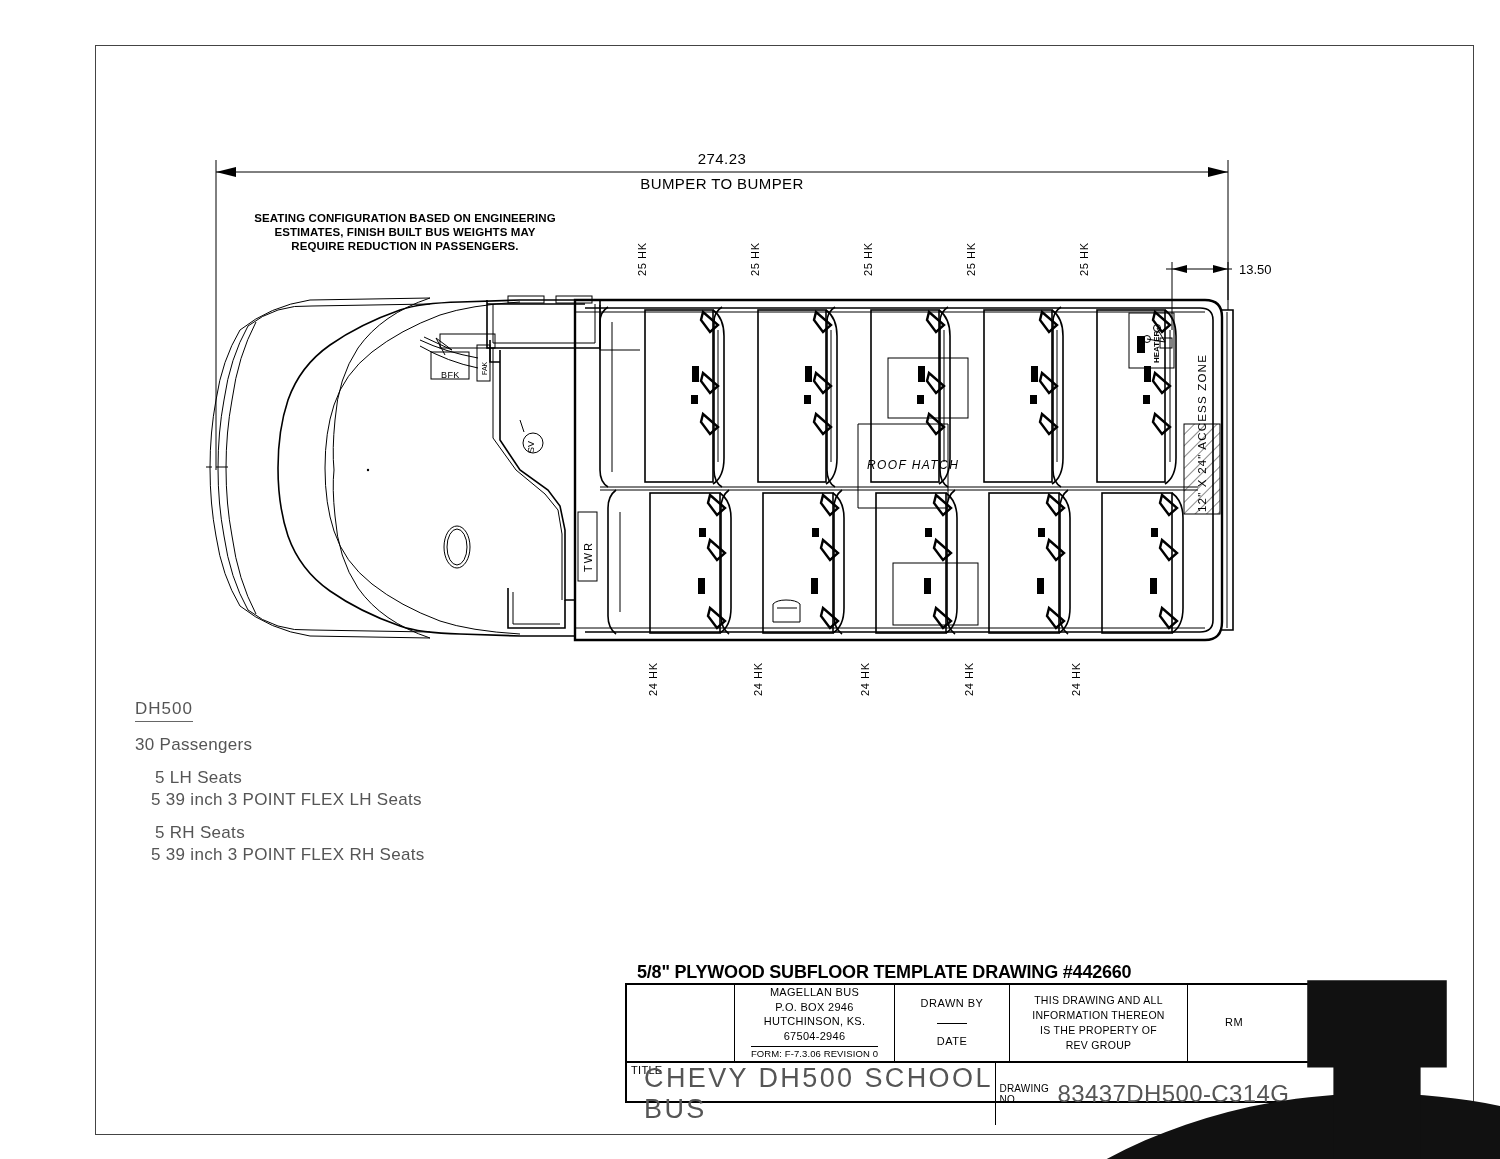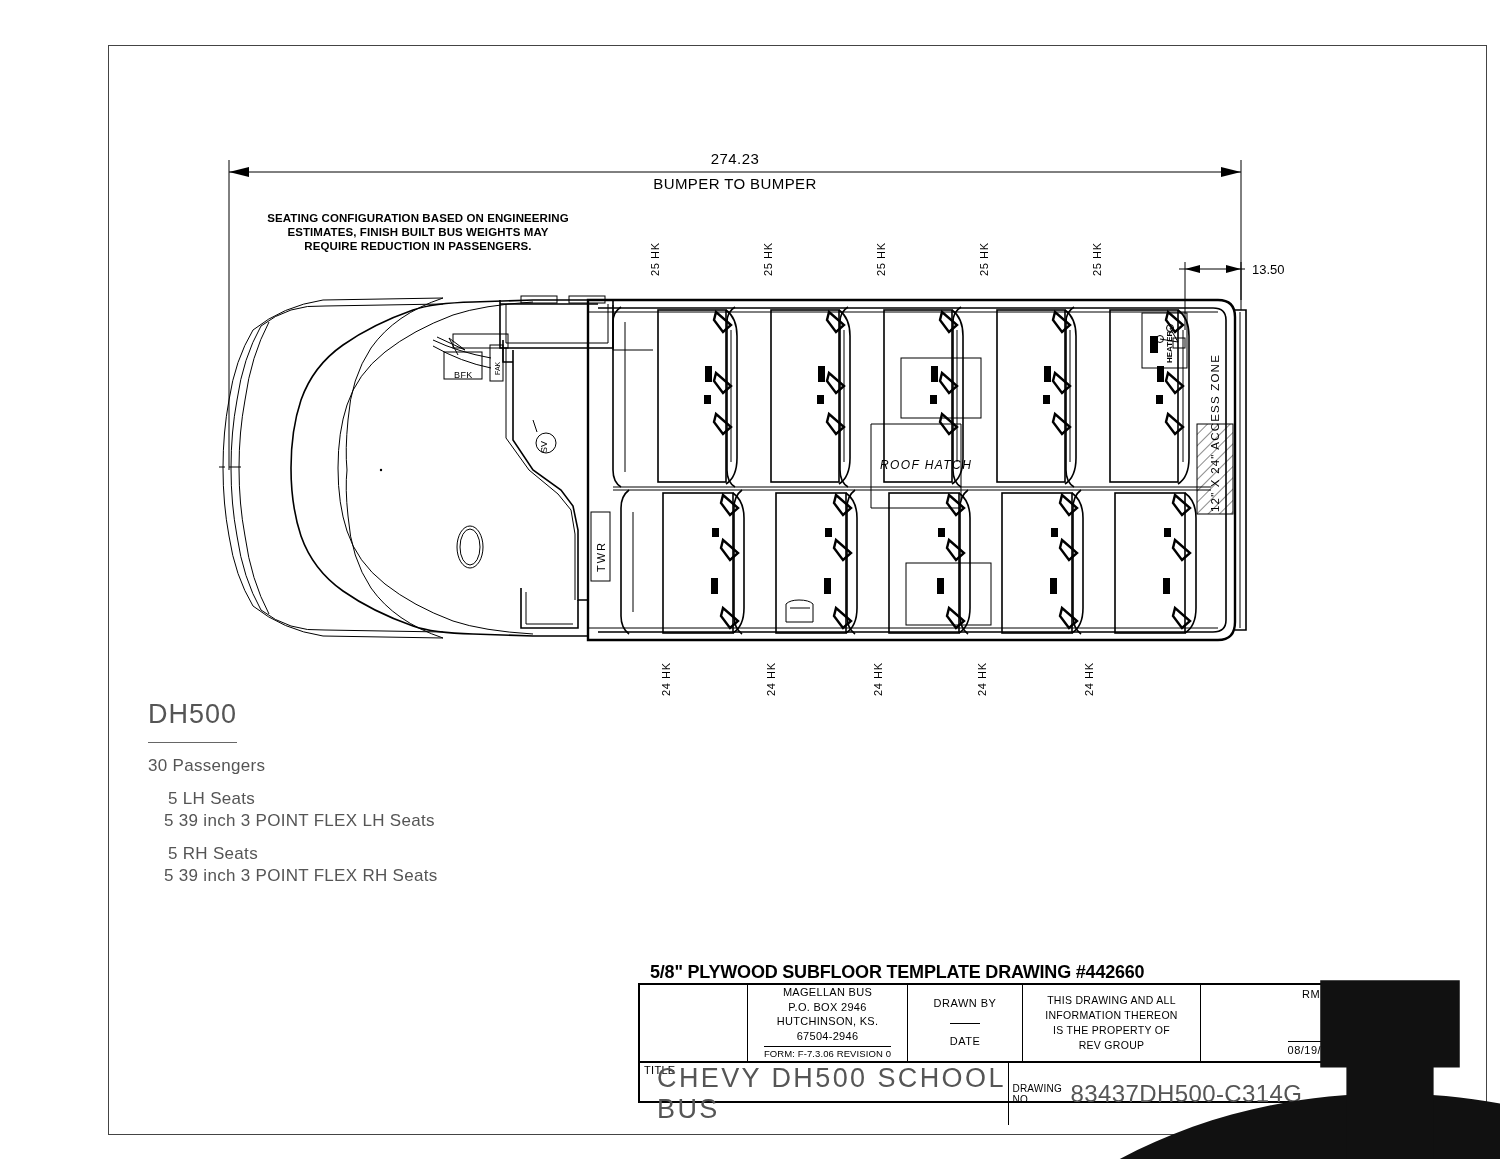--- a/index.html
+++ b/index.html
@@ -1,19 +1,19 @@
 <!DOCTYPE html>
 <html><head>
 <meta charset="utf-8">
 <style>
   html,body{margin:0;padding:0;background:#ffffff;}
   body{width:1500px;height:1159px;position:relative;overflow:hidden;
        font-family:"Liberation Sans", sans-serif;color:#000;}
 
-  #sheet{position:absolute;left:13px;top:0;width:1244px;height:1159px;}
+  #sheet{position:absolute;left:0;top:0;width:1244px;height:1159px;}
   #border{position:absolute;left:95px;top:45px;width:1379px;height:1090px;
           border:1.5px solid #444;box-sizing:border-box;}
 
   svg{position:absolute;left:0;top:0;width:1500px;height:1159px;overflow:visible;}
 
   .ln{stroke:#000;fill:none;}
   .thin{stroke-width:1;}
   .med{stroke-width:1.6;}
   .thick{stroke-width:2.4;}
   .fillblk{fill:#000;stroke:none;}
@@ -23,23 +23,23 @@
   .txt{font-family:"Liberation Sans", sans-serif;fill:#000;}
   .dimtxt{font-size:15px;letter-spacing:.4px;}
   .notetxt{font-size:11.5px;font-weight:bold;letter-spacing:.1px;}
   .hk{font-size:11px;letter-spacing:.6px;}
   .small{font-size:9px;letter-spacing:.4px;}
   .tiny{font-size:7px;}
   .italic{font-style:italic;font-size:12px;letter-spacing:1.4px;}
 
   
   #spec{position:absolute;left:135px;top:700px;width:520px;}
-  #spec .model{font-size:27px;letter-spacing:1px;color:#555;
+  #spec .model{font-size:17px;letter-spacing:1px;color:#555;
                border-bottom:1.4px solid #666;display:inline-block;
-               padding-bottom:14px;line-height:1.05;}
+               padding-bottom:3px;line-height:1.05;}
   #spec .l1{font-size:18.5px;letter-spacing:.3px;color:#555;margin-top:11px;}
   #spec .l2{font-size:17px;letter-spacing:.3px;color:#555;margin-top:13px;}
   #spec .l3{font-size:17px;letter-spacing:.3px;color:#555;margin-top:13px;margin-left:20px;}
   #spec .l4{font-size:17px;letter-spacing:.3px;color:#555;margin-top:2px;padding-left:16px;}
 
   
   #approval{position:absolute;left:1010px;top:928px;font-size:21px;
             letter-spacing:.3px;color:#222;white-space:nowrap;}
   #approval .ul{border-bottom:2px solid #222;display:inline-block;}
 
@@ -56,21 +56,21 @@
         justify-content:center;text-align:center;}
   #cLogo{width:108px;border-right:1.6px solid #000;position:relative;}
   #cAddr{width:160px;border-right:1.6px solid #000;flex-direction:column;}
   #cAddrTop{flex:1;display:flex;align-items:center;justify-content:center;
             font-size:11px;line-height:1.34;letter-spacing:.3px;padding-bottom:2px;}
   #cAddrBot{height:17px;border-top:1.6px solid #000;display:flex;
             align-items:center;justify-content:center;font-size:9.5px;letter-spacing:.1px;}
   #cProp{width:178px;border-right:1.6px solid #000;font-size:10.5px;
          line-height:1.44;letter-spacing:.3px;}
   #cLab{width:115px;border-right:1.6px solid #000;flex-direction:column;}
-  #cVal{flex:1;flex-direction:column;gap:36px;}
+  #cVal{flex:1;flex-direction:row;gap:36px;}
   .subRow{flex:1;display:flex;align-items:center;justify-content:center;
           font-size:11px;letter-spacing:.5px;line-height:1.25;}
   .subRow.b{border-top:1.6px solid #000;}
   #cTitleLab{width:108px;display:flex;align-items:flex-start;
              justify-content:flex-start;padding:1px 0 0 4px;font-size:11px;letter-spacing:.3px;}
   #cTitleVal{flex:1;display:flex;align-items:center;justify-content:center;
              font-size:27px;letter-spacing:2.4px;color:#555;
              border-right:1.6px solid #000;margin-left:-95px;}
   #cDwgLab{width:58px;display:flex;flex-direction:column;justify-content:center;
            padding-left:4px;font-size:10px;line-height:1.12;letter-spacing:.2px;}

